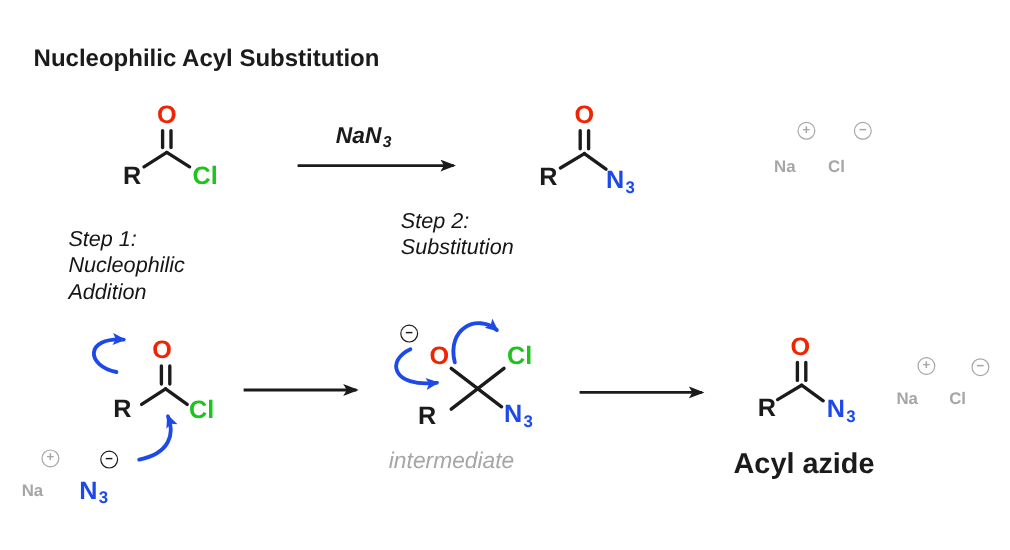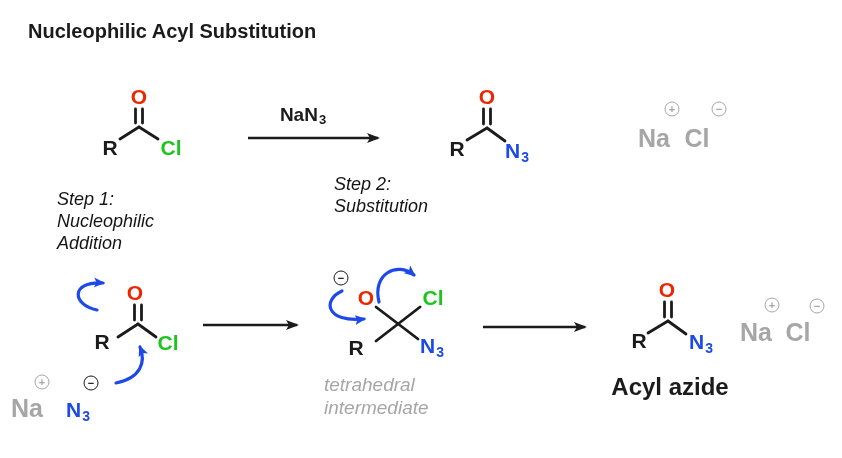--- a/index.html
+++ b/index.html
@@ -8,23 +8,23 @@
   html,body{margin:0;padding:0;background:#ffffff;}
   .canvas{
     position:relative;width:842px;height:458px;background:#ffffff;overflow:hidden;
     font-family:"Liberation Sans",sans-serif;color:var(--black);
   }
   .layer{position:absolute;left:0;top:0;}
   .title{position:absolute;font-weight:700;font-size:20px;white-space:nowrap;}
   .atom{position:absolute;transform:translate(-50%,-50%);font-weight:700;font-size:21px;line-height:1;white-space:nowrap;}
   .sub{font-size:14px;position:relative;top:4px;margin-left:1px;}
   .red{color:var(--red);} .green{color:var(--green);} .blue{color:var(--blue);}
-  .reagent{position:absolute;transform:translate(-50%,-50%);font-weight:700;font-size:19px;line-height:1;white-space:nowrap;}
+  .reagent{position:absolute;transform:translate(-50%,-50%);font-weight:700;font-size:19px;line-height:1;white-space:nowrap;font-style:italic;}
   .reagent .sub{font-size:13px;top:3px;}
-  .ion{position:absolute;transform:translate(-50%,-50%);font-weight:700;font-size:25px;line-height:1;color:var(--gray);white-space:nowrap;}
+  .ion{position:absolute;transform:translate(-50%,-50%);font-weight:700;font-size:14px;line-height:1;color:var(--gray);white-space:nowrap;}
   .charge{position:absolute;transform:translate(-50%,-50%);box-sizing:border-box;width:15px;height:15px;border-radius:50%;
     display:flex;align-items:center;justify-content:center;font-weight:700;font-size:11px;line-height:1;}
   .charge.gray{border:1.7px solid var(--gray);color:var(--gray);}
   .charge.black{border:1.8px solid var(--black);color:var(--black);}
   .steplabel{position:absolute;font-style:italic;font-size:18px;line-height:22px;color:#151515;white-space:nowrap;}
   .caption-gray{position:absolute;font-style:italic;font-size:19px;line-height:23px;color:var(--gray);white-space:nowrap;}
   .bold-caption{position:absolute;transform:translate(-50%,-50%);font-weight:700;font-size:24px;white-space:nowrap;}
 </style>
 </head>
 <body>
@@ -81,21 +81,21 @@
     </g>
 
     <g stroke="var(--blue)" stroke-width="3.2" stroke-linecap="round" fill="none">
       <path d="M97,310 C72,305 70,281 103,283" marker-end="url(#ah-blue)"></path>
       <path d="M116,383 C141,378 146,362 140,347" marker-end="url(#ah-blue)"></path>
       <path d="M342,291 C322,300 326,323 364,319" marker-end="url(#ah-blue)"></path>
       <path d="M379,302 C372,274 397,261 414,275" marker-end="url(#ah-blue)"></path>
     </g>
   </svg>
 
-  <div class="title" style="left:28px;top:20px">Nucleophilic Acyl Substitution</div>
+  <div class="title" style="left:28px;top:38px">Nucleophilic Acyl Substitution</div>
 
   <div class="atom red" style="left:139px;top:96px">O</div>
   <div class="atom" style="left:110px;top:147px">R</div>
   <div class="atom green" style="left:171px;top:147px">Cl</div>
 
   <div class="reagent" style="left:303px;top:114px"><span>NaN</span><span class="sub">3</span></div>
 
   <div class="atom red" style="left:487px;top:96px">O</div>
   <div class="atom" style="left:457px;top:148px">R</div>
   <div class="atom blue" style="left:517px;top:150px"><span>N</span><span class="sub">3</span></div>
@@ -123,21 +123,20 @@
   <div class="atom red" style="left:135px;top:292px">O</div>
   <div class="atom" style="left:102px;top:341px">R</div>
   <div class="atom green" style="left:168px;top:342px">Cl</div>
 
   <div class="charge black" style="left:341px;top:278px">−</div>
   <div class="atom red" style="left:366px;top:297px">O</div>
   <div class="atom green" style="left:433px;top:297px">Cl</div>
   <div class="atom" style="left:356px;top:347px">R</div>
   <div class="atom blue" style="left:432px;top:345px"><span>N</span><span class="sub">3</span></div>
   <div class="caption-gray" style="left:324px;top:373px">
-    <div>tetrahedral</div>
     <div>intermediate</div>
   </div>
 
   <div class="atom red" style="left:667px;top:289px">O</div>
   <div class="atom" style="left:639px;top:340px">R</div>
   <div class="atom blue" style="left:701px;top:341px"><span>N</span><span class="sub">3</span></div>
   <div class="bold-caption" style="left:670px;top:387px">Acyl azide</div>
 
   <div class="charge gray" style="left:772px;top:305px">+</div>
   <div class="charge gray" style="left:817px;top:306px">−</div>

